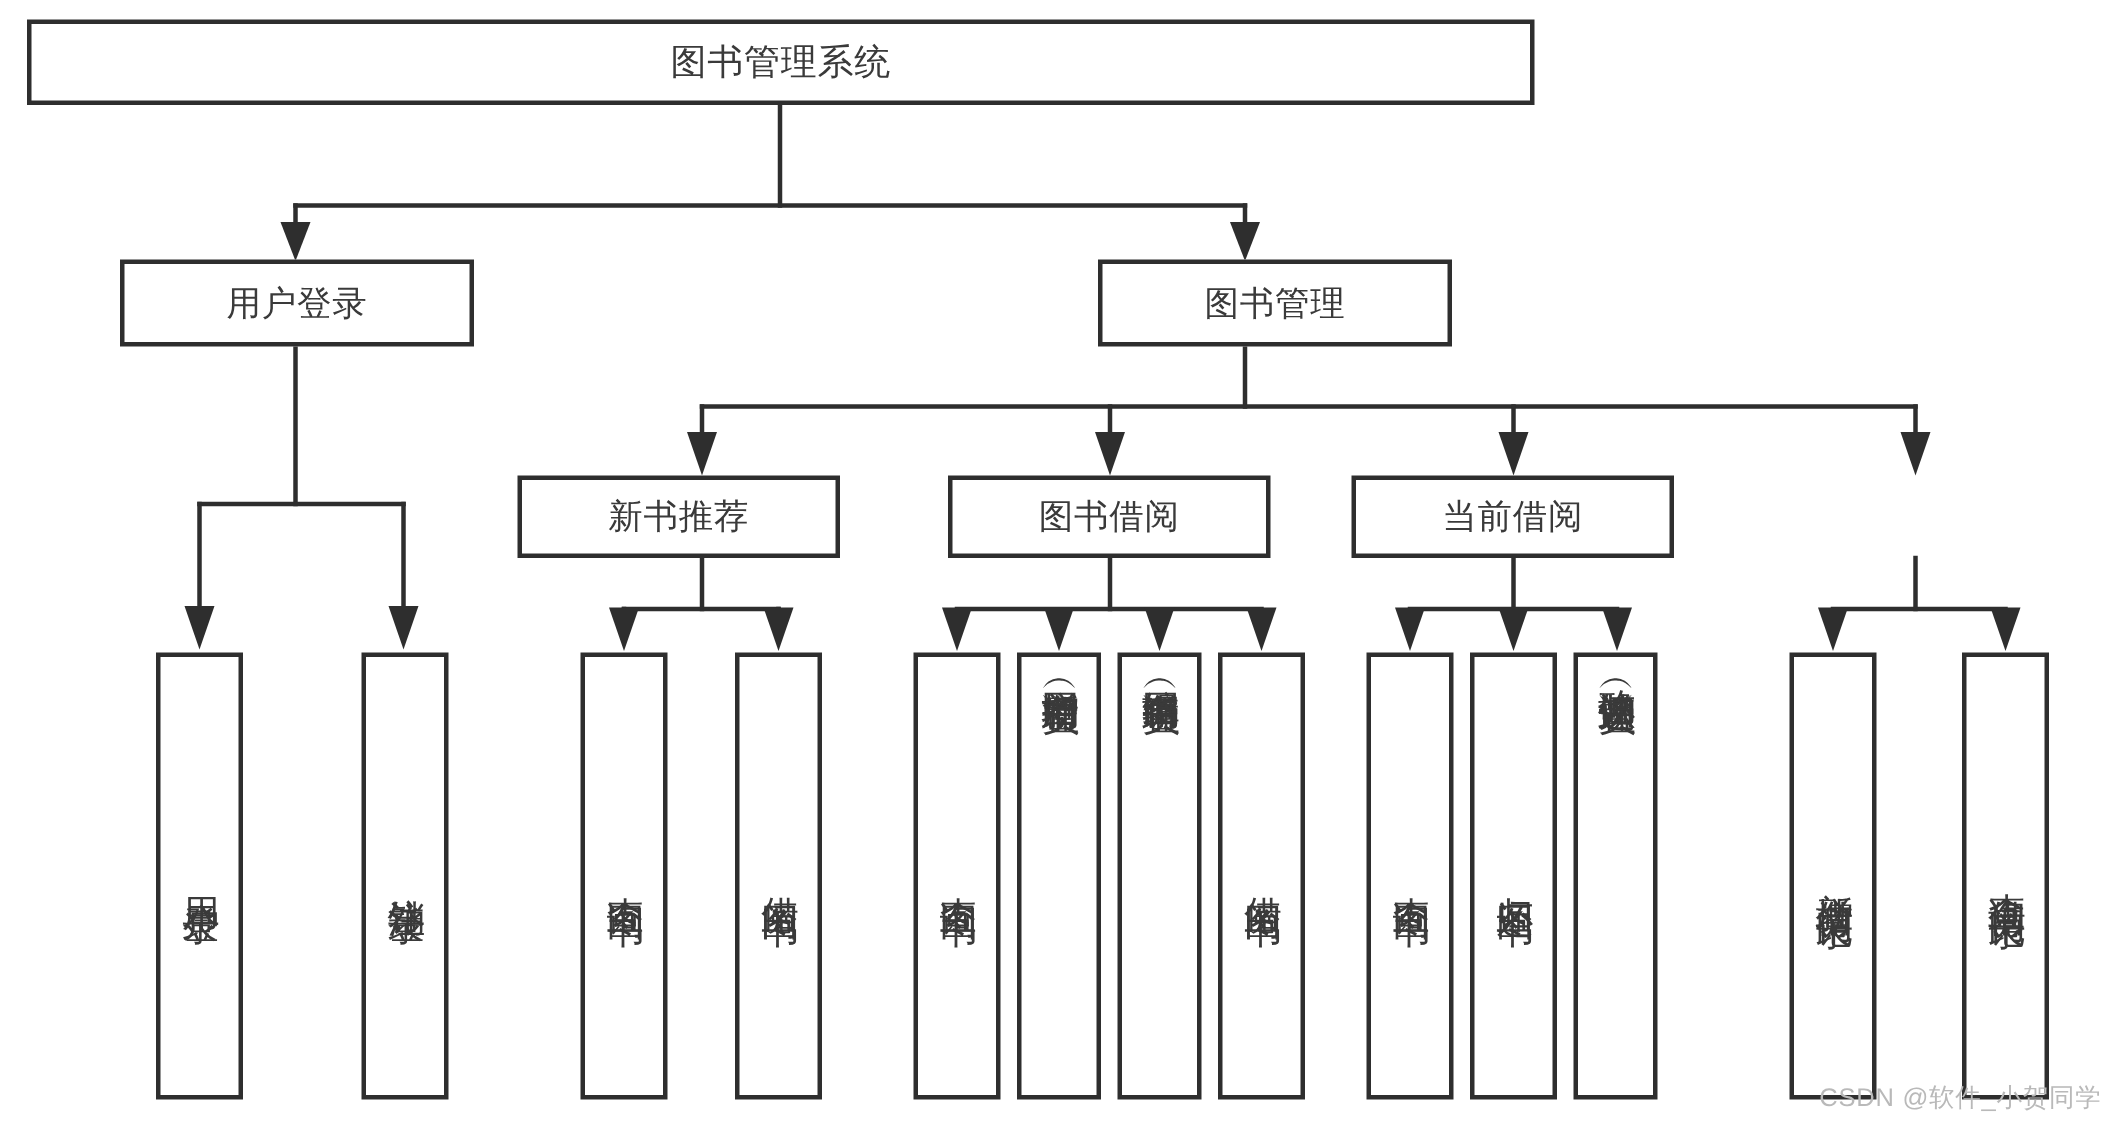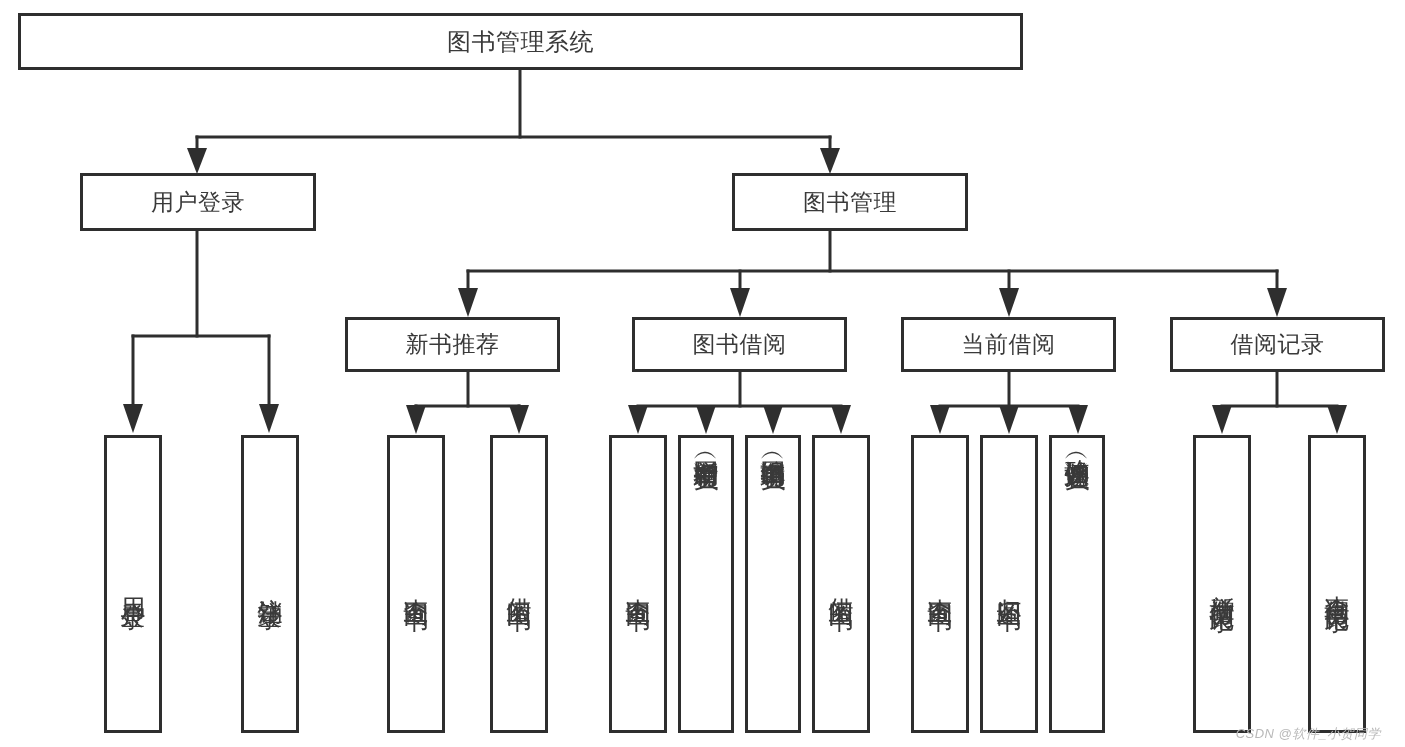--- a/index.html
+++ b/index.html
@@ -76,28 +76,27 @@
   
   .node.vertical.tall-text {
     justify-content: flex-start;
     letter-spacing: 1px;
     padding-top: 2px;
   }
   
   #watermark {
     position: absolute;
     z-index: 3;
-    right: 24px;
+    right: 4px;
     bottom: 4px;
-    font-size: 13px;
+    font-size: 17px;
     color: #b9b9b9;
     letter-spacing: 0.5px;
     white-space: nowrap;
     user-select: none;
-    font-style: italic;
   }
 </style>
 </head>
 <body>
 
 <div id="diagram-root">
 
   <svg id="connectors" viewBox="0 0 1405 747">
 
     <line x1="520" y1="70" x2="520" y2="137"></line>
@@ -168,23 +167,20 @@
   </div>
 
   <div class="node horizontal" style="left:901px; top:317px; width:215px; height:55px;">
     <span>当前借阅</span>
   </div>
 
   <div class="node horizontal" style="left:632px; top:317px; width:215px; height:55px;">
     <span>图书借阅</span>
   </div>
 
-  <div class="node horizontal" style="left:1170px; top:317px; width:215px; height:55px;">
-    <span>借阅记录</span>
-  </div>
 
   <div class="node vertical" style="left:104px; top:435px; width:58px; height:298px;">
     <span>用户登录</span>
   </div>
 
   <div class="node vertical" style="left:241px; top:435px; width:58px; height:298px;">
     <span>注销登录</span>
   </div>
 
   <div class="node vertical" style="left:387px; top:435px; width:58px; height:298px;">

